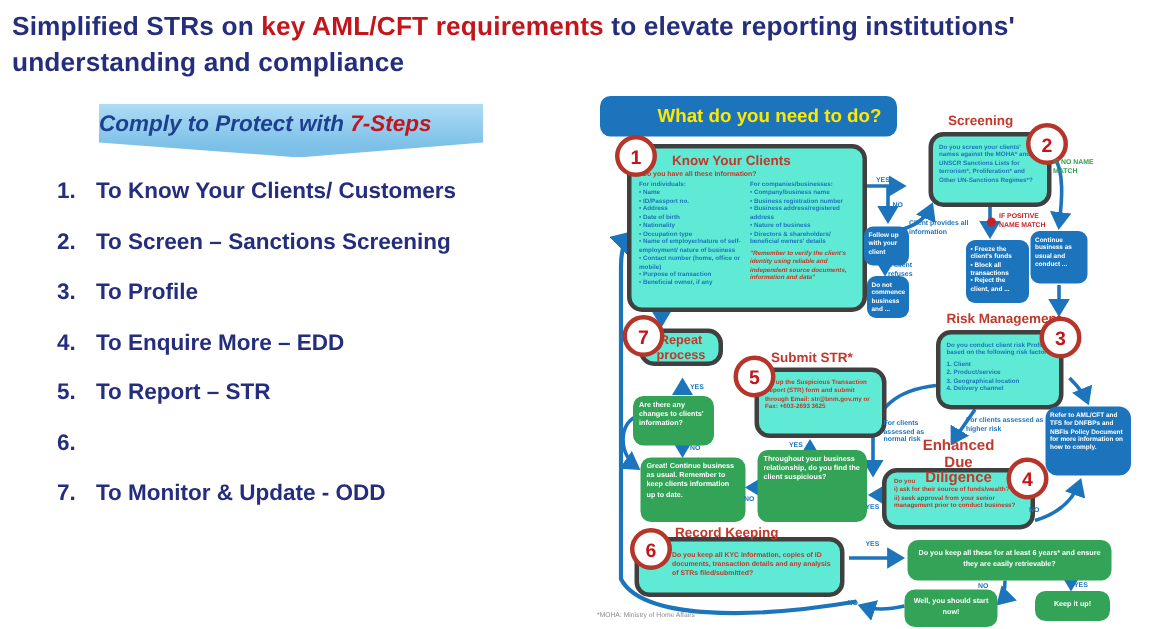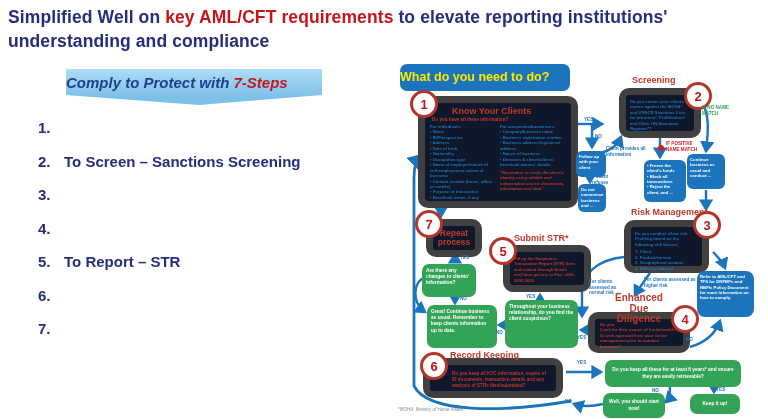--- a/index.html
+++ b/index.html
@@ -15,22 +15,22 @@
           text-align:left;font-size:15px;font-weight:bold;font-style:italic;
           color:#1f3f8f;padding-top:5px;box-sizing:border-box;}
   .banner .hl{color:#c3161c;}
   
   ol.steps{list-style:none;margin:0;padding:0;}
   ol.steps li{display:flex;margin-bottom:14px;font-size:15px;font-weight:bold;color:#252e7d;line-height:1.3;}
   ol.steps .num{width:26px;flex:none;}
   ol.steps .stx{white-space:pre-line;}
   
   .flowhead{background:#1c75bc;border-radius:7px;color:#ffe800;font-weight:bold;
-            font-size:12.5px;line-height:27px;}
-  .rbox{border:7px solid #404040;border-radius:10px;background:#0f172a;box-sizing:border-box;z-index:2;}
+            font-size:12.5px;text-align:center;line-height:27px;padding-left:28px;}
+  .rbox{border:3px solid #404040;border-radius:10px;background:#5eead4;box-sizing:border-box;z-index:2;}
   .rtitle{color:#c0392b;font-weight:bold;font-size:9px;z-index:3;white-space:nowrap;}
   .bbox{background:#1c75bc;border-radius:6px;color:#fff;font-weight:bold;font-size:4.3px;
         line-height:1.25;padding:3px;box-sizing:border-box;white-space:pre-line;z-index:2;}
   .gbox{background:#33a457;border-radius:7px;color:#fff;font-weight:bold;font-size:4.8px;
         line-height:1.3;padding:4px;box-sizing:border-box;z-index:2;}
   .gbox.ctr{text-align:center;display:flex;align-items:center;justify-content:center;}
   .circ{width:22px;height:22px;border-radius:50%;background:#fff;border:3px solid #b5352b;
         color:#c3161c;font-weight:bold;font-size:13px;display:flex;align-items:center;
         justify-content:center;z-index:4;box-sizing:content-box;}
   .lbl{font-size:4.6px;font-weight:bold;color:#1c75bc;line-height:1.2;z-index:4;}
@@ -40,50 +40,54 @@
   .redtxt{color:#c0392b;}
   .foot{font-size:4.5px;color:#8a8a8a;}
   svg.arrows{position:absolute;left:0;top:0;z-index:1;}
 </style>
 </head>
 <body>
 
 <div id="canvas">
 
   <div class="abs title" style="left:8px;top:6px;width:754px;">
-    <span>Simplified Well on </span><span class="hl">key AML/CFT requirements</span><span> to elevate reporting institutions' understanding and compliance</span>
+    <span>Simplified STRs on </span><span class="hl">key AML/CFT requirements</span><span> to elevate reporting institutions' understanding and compliance</span>
   </div>
 
   <div class="abs banner" style="left:66px;top:69px;width:256px;height:36px;">
     <span>Comply to Protect with </span><span class="hl">7-Steps</span>
   </div>
 
   <ol class="abs steps" style="left:38px;top:118px;width:340px;">
     <li>
         <span class="num">1.</span>
+        <span class="stx">To Know Your Clients/ Customers</span>
       </li>
     <li>
         <span class="num">2.</span>
         <span class="stx">To Screen – Sanctions Screening</span>
       </li>
     <li>
         <span class="num">3.</span>
+        <span class="stx">To Profile</span>
       </li>
     <li>
         <span class="num">4.</span>
+        <span class="stx">To Enquire More – EDD</span>
       </li>
     <li>
         <span class="num">5.</span>
         <span class="stx">To Report – STR</span>
       </li>
     <li>
         <span class="num">6.</span>
       </li>
     <li>
         <span class="num">7.</span>
+        <span class="stx">To Monitor &amp; Update - ODD</span>
       </li>
   </ol>
 
   <svg class="arrows" width="768" height="419">
     <defs>
       <marker id="ah" markerWidth="6" markerHeight="6" refX="4" refY="3" orient="auto">
         <path d="M0,0 L5,3 L0,6 Z" fill="#1c75bc"></path>
       </marker>
     </defs>
     <g stroke="#1c75bc" stroke-width="2.4" fill="none" marker-end="url(#ah)">
@@ -178,21 +182,21 @@
 ii) seek approval from your senior management prior to conduct business?</div>
   </div>
   <div class="abs circ" style="left:671px;top:305px;">4</div>
 
   <div class="abs rtitle" style="left:514px;top:233px;">Submit STR*</div>
   <div class="abs rbox" style="left:503px;top:245px;width:88px;height:47px;padding:4px;">
     <div class="tiny redtxt">Fill up the Suspicious Transaction Report (STR) form and submit through Email: str@bnm.gov.my or Fax: +603-2693 3625</div>
   </div>
   <div class="abs circ" style="left:489px;top:237px;">5</div>
 
-  <div class="abs rbox" style="left:426px;top:219px;width:56px;height:38px;display:flex;align-items:center;justify-content:center;text-align:center;">
+  <div class="abs rbox" style="left:426px;top:219px;width:56px;height:25px;display:flex;align-items:center;justify-content:center;text-align:center;">
     <div class="rtitle" style="white-space:normal;font-size:8.5px;line-height:1.1;">Repeat process</div>
   </div>
   <div class="abs circ" style="left:415px;top:210px;">7</div>
 
   <div class="abs gbox" style="left:422px;top:264px;width:54px;height:33px;">Are there any changes to clients' information?</div>
   <div class="abs gbox" style="left:427px;top:305px;width:70px;height:43px;">Great! Continue business as usual. Remember to keep clients information up to date.</div>
   <div class="abs gbox" style="left:505px;top:300px;width:73px;height:48px;">Throughout your business relationship, do you find the client suspicious?</div>
   <div class="abs gbox ctr" style="left:605px;top:360px;width:136px;height:27px;">Do you keep all these for at least 6 years* and ensure they are easily retrievable?</div>
   <div class="abs gbox ctr" style="left:603px;top:393px;width:62px;height:25px;">Well, you should start now!</div>
   <div class="abs gbox ctr" style="left:690px;top:394px;width:50px;height:20px;">Keep it up!</div>

